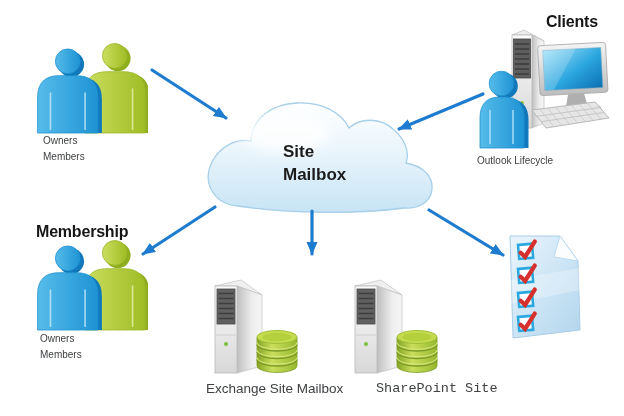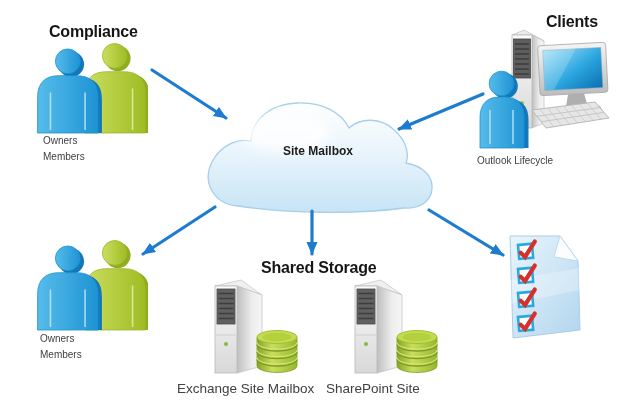--- a/index.html
+++ b/index.html
@@ -4,22 +4,22 @@
 <style>
   html,body{margin:0;padding:0;background:#fff;}
   .stage{
     position:relative;width:624px;height:416px;background:#ffffff;
     font-family:"Liberation Sans", sans-serif;overflow:hidden;
   }
   .art{position:absolute;left:0;top:0;}
   .txt{position:absolute;white-space:normal;}
   .title{font-weight:700;font-size:16px;color:#161616;letter-spacing:-0.2px;}
   .cap{font-size:10px;line-height:16px;color:#3F4143;}
-  .cloud-label{font-weight:700;font-size:12px;line-height:23px;color:#1b1b1b;}
-  .store-label{font-size:13.5px;color:#3F4143;white-space:nowrap;}
+  .cloud-label{font-weight:700;font-size:17px;line-height:23px;color:#1b1b1b;}
+  .store-label{font-size:13.5px;color:#3F4143;white-space:nowrap;margin-left:29px;}
 </style>
 </head>
 <body>
 
 <div class="stage">
 
   <svg class="art" width="624" height="416" viewBox="0 0 624 416">
     <defs>
       <linearGradient id="gCloud" x1="0" y1="0" x2="0" y2="1">
         <stop offset="0" stop-color="#FEFFFF"></stop>
@@ -187,28 +187,27 @@
     </g>
 
     <use href="#symPair" x="36" y="43" width="112" height="91"></use>
     <use href="#symPair" x="36" y="240" width="112" height="91"></use>
     <use href="#symComputer" x="465" y="28" width="150" height="135"></use>
     <use href="#symServer" x="200" y="278" width="135" height="102"></use>
     <use href="#symServer" x="340" y="278" width="135" height="102"></use>
     <use href="#symDoc" x="498" y="232" width="88" height="122"></use>
   </svg>
 
-  <div class="txt title" style="left:49px;top:23px;">Compliance</div>
   <div class="txt cap" style="left:43px;top:133px;width:72px;">Owners Members</div>
 
   <div class="txt title" style="left:546px;top:13px;">Clients</div>
   <div class="txt cap" style="left:477px;top:153px;width:80px;">Outlook Lifecycle</div>
 
   <div class="txt cloud-label" style="left:283px;top:140px;width:90px;">Site Mailbox</div>
 
+  <div class="txt title" style="left:36px;top:223px;">Membership</div>
   <div class="txt cap" style="left:40px;top:331px;width:72px;">Owners Members</div>
 
-  <div class="txt title" style="left:261px;top:259px;">Shared Storage</div>
   <div class="txt store-label" style="left:177px;top:381px;">Exchange Site Mailbox</div>
-  <div class="txt store-label" style="left:326px;top:381px;">SharePoint Site</div>
+  <div class="txt store-label" style="left:347px;top:381px;font-family:Liberation Mono, monospace;">SharePoint Site</div>
 
 
 </div>
 
 </body></html>

